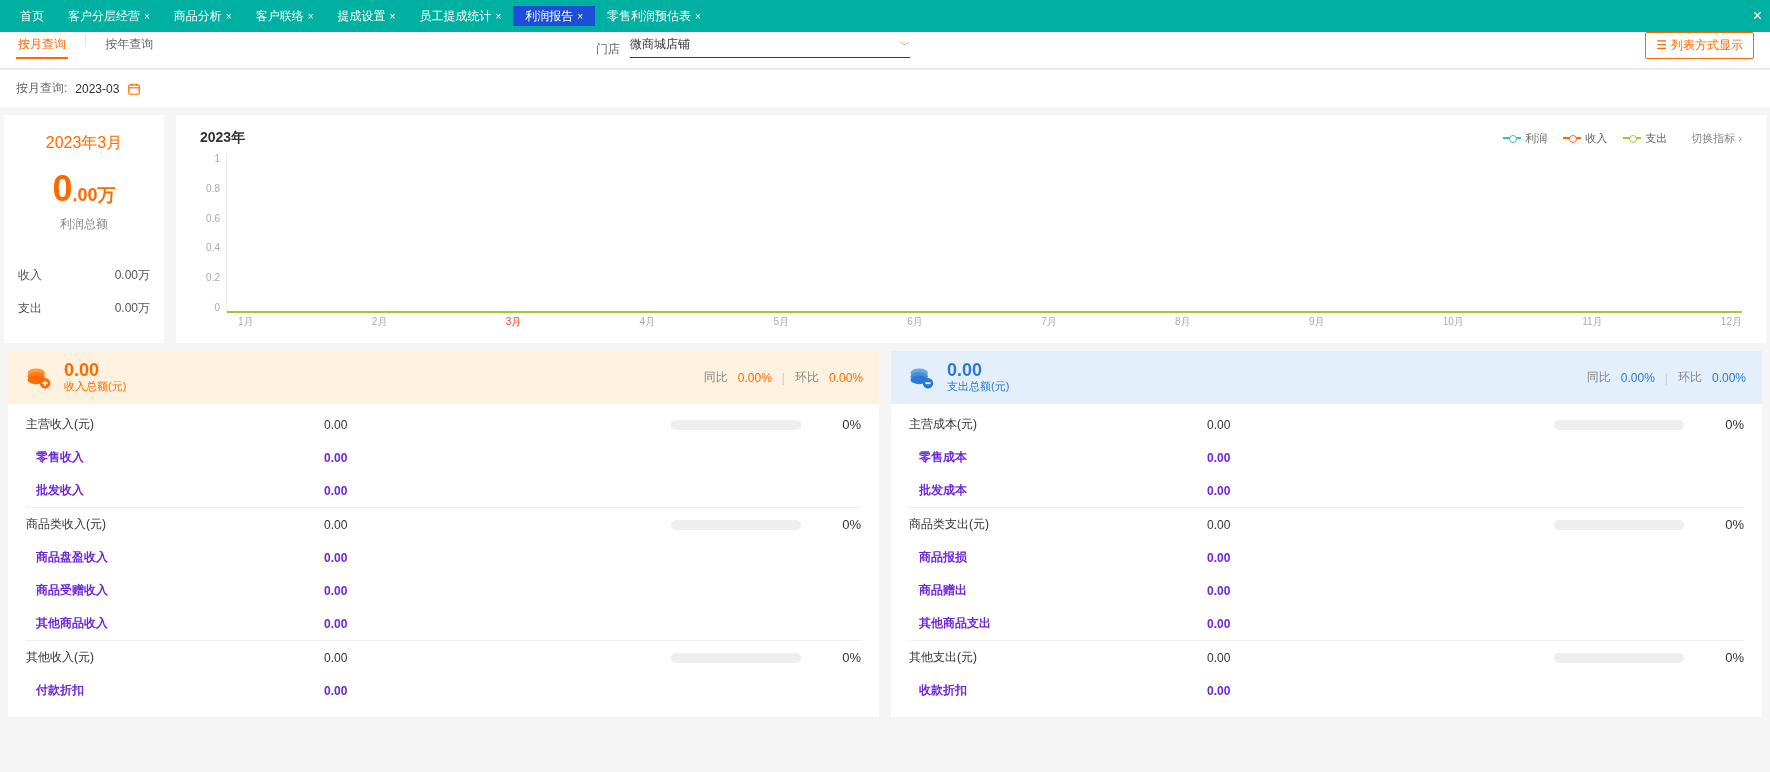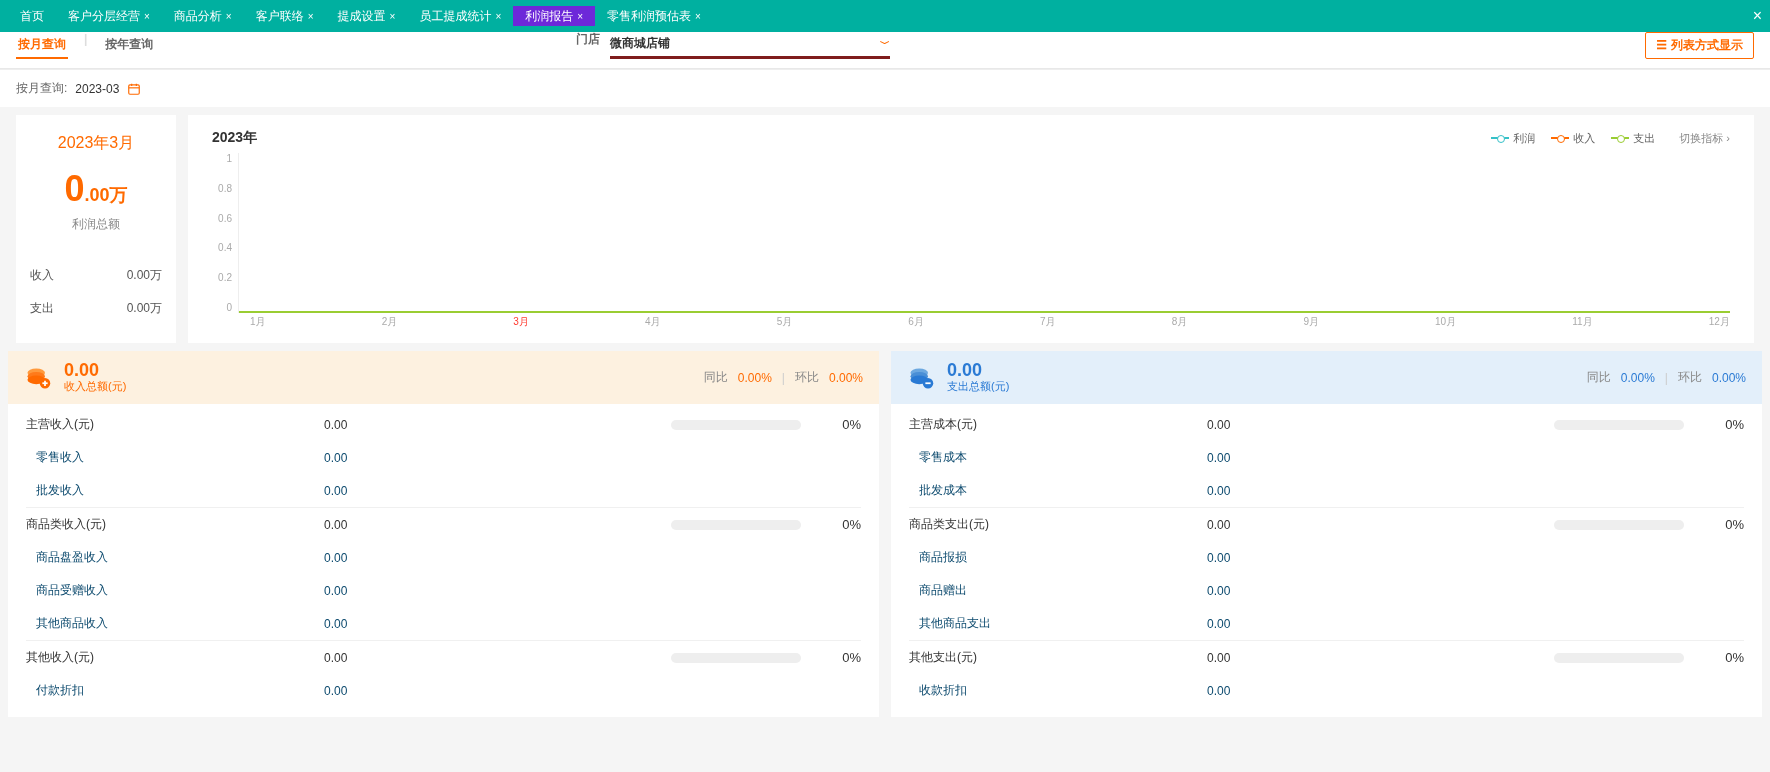--- a/index.html
+++ b/index.html
@@ -1,44 +1,44 @@
 <!DOCTYPE html>
 <html><head>
 <meta charset="utf-8">
 <style>
   * { box-sizing: border-box; margin: 0; padding: 0; }
   body { font-family: "Microsoft YaHei", Arial, sans-serif; font-size: 12px; background: #f5f5f5; color: #333; width: 1770px; }
   
   
   .nav-bar { background: #00b0a0; height: 32px; display: flex; align-items: center; padding: 0 8px; color: #fff; position: relative; }
   .nav-tab { padding: 0 12px; height: 20px; display: flex; align-items: center; cursor: pointer; font-size: 12px; white-space: nowrap; }
-  .nav-tab.active { background: #6d28d9; align-items: center; }
+  .nav-tab.active { background: #1d4ed8; align-items: center; }
   .nav-tab .close-x { margin-left: 4px; font-size: 10px; }
   .nav-close-all { position: absolute; right: 8px; top: 0; height: 32px; display: flex; align-items: center; font-size: 16px; cursor: pointer; }
 
   
   .page-header { background: #fff; border-bottom: 1px solid #e8e8e8; }
   .page-title { padding: 14px 16px 10px 16px; font-size: 15px; font-weight: bold; color: #333; }
-  .filter-row { display: flex; align-items: center; padding: 0 16px 10px 16px; position: relative; height: 36px; font-weight: bold; }
+  .filter-row { display: flex; align-items: center; padding: 0 16px 10px 16px; position: relative; height: 36px; }
   .query-tabs { display: flex; gap: 0; }
   .query-tab { padding: 4px 2px; margin-right: 16px; cursor: pointer; color: #666; }
   .query-tab.active { color: #ff6a00; border-bottom: 2px solid #ff6a00; }
   .query-sep { color: #ddd; margin-right: 16px; }
-  .store-select { position: absolute; left: 576px; display: flex; align-items: flex-start; }
+  .store-select { position: absolute; left: 596px; display: flex; align-items: flex-end; }
   .store-label { color: #666; margin-right: 10px; }
-  .store-value { width: 280px; border-bottom: 3px solid #7f1d1d; padding: 4px 0; color: #333; display: flex; justify-content: space-between; align-items: center; }
+  .store-value { width: 280px; border-bottom: 1px solid #7f1d1d; padding: 4px 0; color: #333; display: flex; justify-content: space-between; align-items: center; }
   .chevron { color: #ff6a00; font-size: 10px; }
   .list-view-btn { position: absolute; right: 16px; border: 1px solid #ff6a00; color: #ff6a00; padding: 4px 10px; border-radius: 2px; cursor: pointer; display: flex; align-items: center; gap: 4px; font-size: 12px; }
 
   .sub-filter { background: #fff; padding: 10px 16px; border-top: 1px solid #eee; display: flex; align-items: center; gap: 8px; color: #666; font-size: 12px; }
   .sub-filter .val { color: #333; font-weight: 500; }
   .cal-icon { color: #ff6a00; font-size: 14px; }
 
   
-  .main-row { display: flex; gap: 12px; padding: 0 16px; margin-top: 8px; }
+  .main-row { display: flex; gap: 12px; padding: 0 4px; margin-top: 8px; }
   .summary-card { width: 160px; background: #fff; padding: 18px 14px; }
   .summary-month { text-align: center; color: #ff6a00; font-size: 16px; font-weight: 500; margin-bottom: 14px; }
   .summary-big { text-align: center; margin-bottom: 6px; }
   .summary-big .n0 { color: #ff6a00; font-size: 36px; font-weight: bold; }
   .summary-big .nfrac { color: #ff6a00; font-size: 18px; font-weight: bold; }
   .summary-label { text-align: center; color: #888; font-size: 12px; margin-bottom: 26px; }
   .summary-line { display: flex; justify-content: space-between; padding: 8px 0; color: #555; font-size: 12px; }
 
   .chart-card { flex: 1; background: #fff; padding: 14px 24px 8px 24px; position: relative; }
   .chart-head { display: flex; justify-content: space-between; align-items: center; margin-bottom: 6px; }
@@ -69,21 +69,21 @@
   .income .ph-val, .income .ph-sub, .income .ratio { color: #ff6a00; }
   .expense .ph-val, .expense .ph-sub, .expense .ratio { color: #2a7ad4; }
   .ph-right { display: flex; gap: 10px; align-items: center; font-size: 12px; }
   .ph-right .lbl { color: #888; }
   .ph-right .sep { color: #ccc; }
 
   .rows { padding: 4px 18px 10px 18px; }
   .row { display: grid; grid-template-columns: 2fr 1.2fr 2fr 60px; align-items: center; padding: 8px 0; font-size: 12px; }
   .row.major { color: #333; border-top: 1px solid #f0f0f0; }
   .row.major:first-child { border-top: none; }
-  .row.sub { color: #0c4a6e; }
+  .row.sub { color: #6d28d9; font-weight: bold; }
   .row.sub .name { padding-left: 10px; }
   .row .val { text-align: left; }
   .row .bar { height: 10px; width: 130px; background: #eee; border-radius: 6px; justify-self: end; }
   .row .pct { text-align: right; color: #333; font-size: 13px; }
   .row.sub .bar, .row.sub .pct { visibility: hidden; }
 
   svg { display: block; }
 </style>
 </head>
 <body>

